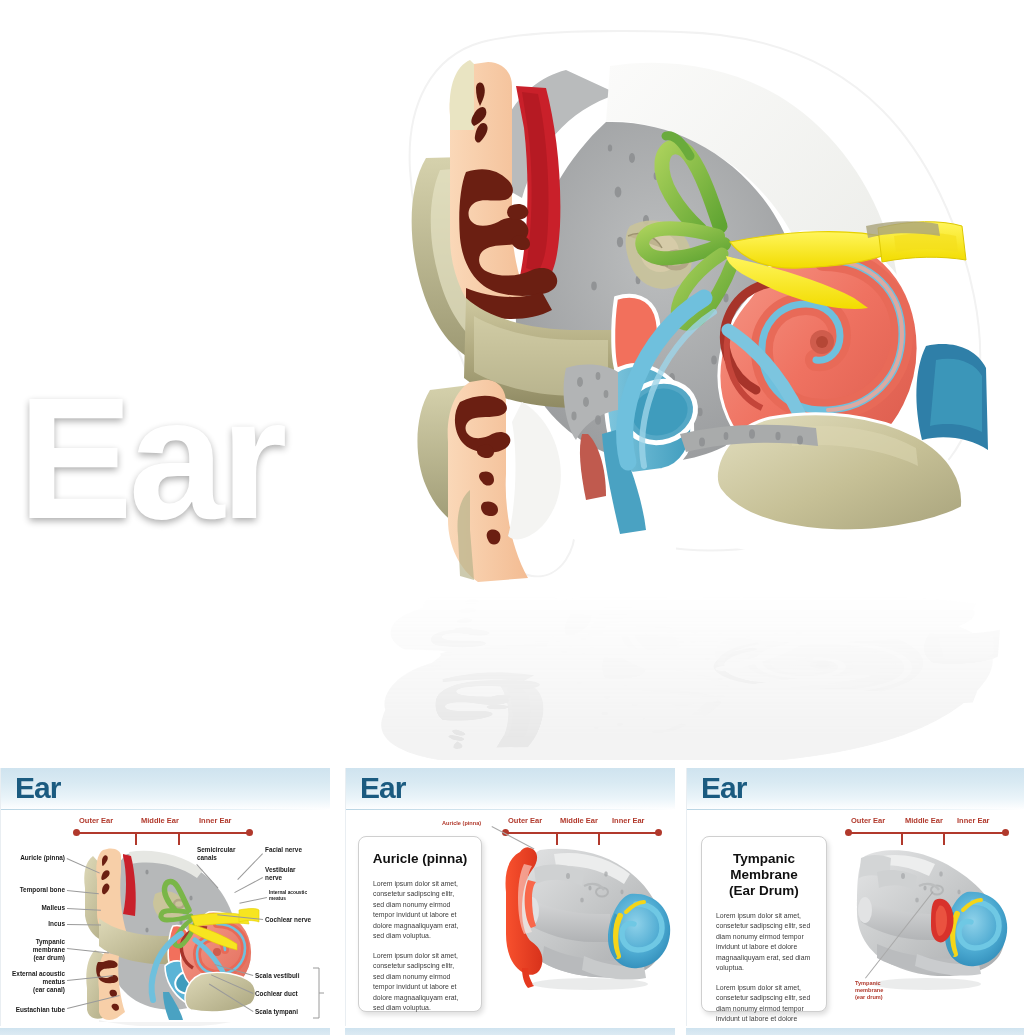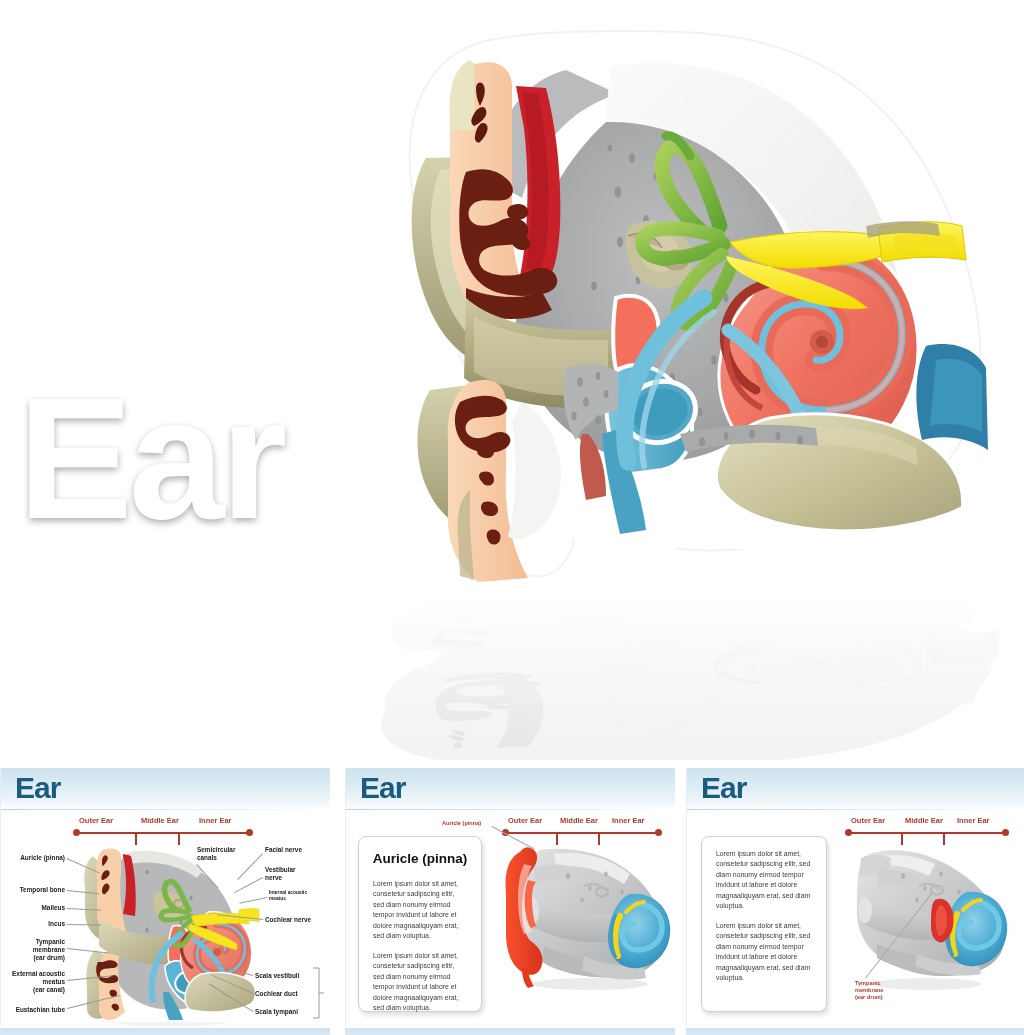--- a/index.html
+++ b/index.html
@@ -1011,20 +1011,24 @@
       <ellipse cx="80" cy="144" rx="54" ry="6" fill="#dedfdf" opacity="0.6"></ellipse>
     </svg>
   </div>
 
   <div class="card-callout" style="left:168px; top:212px;">
     <span>Tympanic<br>membrane<br>(ear drum)</span>
   </div>
   <div class="card-leader" style="left:178px; top:210px; width:110px; transform:rotate(-52deg);"></div>
 
   <div class="info-card" style="left:14px; top:68px; width:126px; height:176px;">
+    <div class="info-card-title">
+      <span>Tympanic Membrane</span>
+      <span class="sub">(Ear Drum)</span>
+    </div>
     <div class="info-card-body">
       <p>Lorem ipsum dolor sit amet, consetetur sadipscing elitr, sed diam nonumy eirmod tempor invidunt ut labore et dolore magnaaliquyam erat, sed diam voluptua.</p>
       <p>Lorem ipsum dolor sit amet, consetetur sadipscing elitr, sed diam nonumy eirmod tempor invidunt ut labore et dolore magnaaliquyam erat, sed diam voluptua.</p>
     </div>
   </div>
 </div>
 
 <div class="thumb-next" id="next1"></div>
 <div class="thumb-next" id="next2"></div>
 <div class="thumb-next" id="next3"></div>

